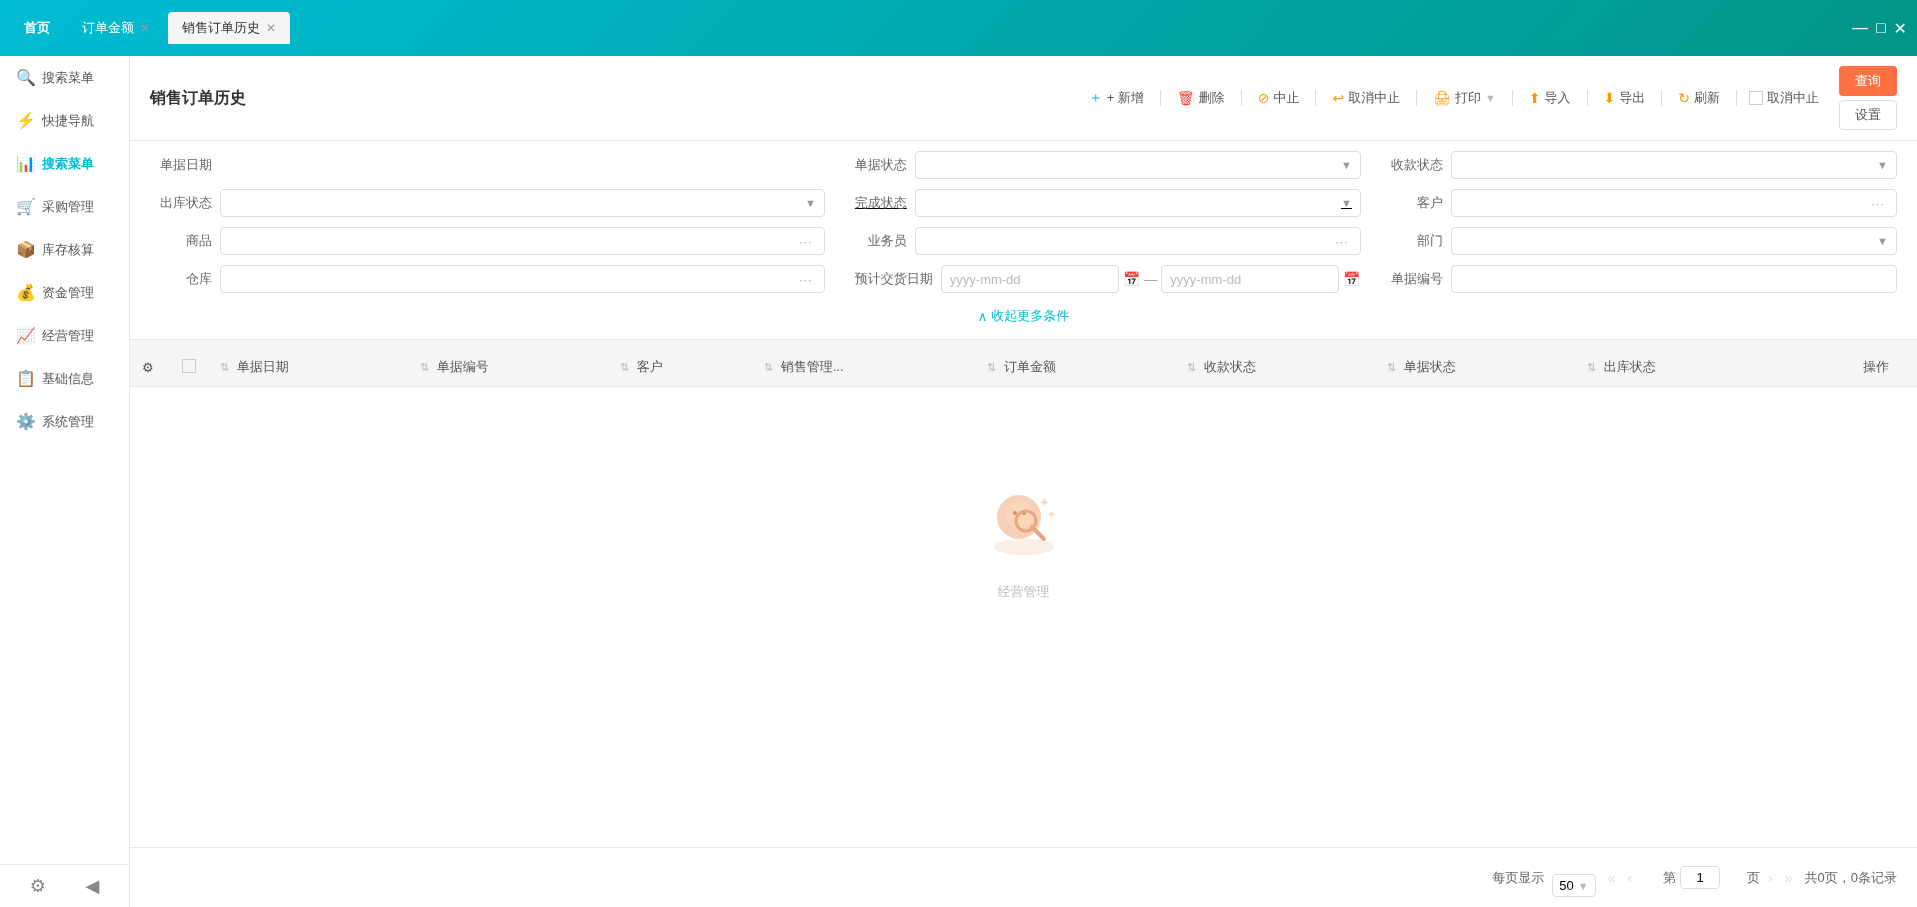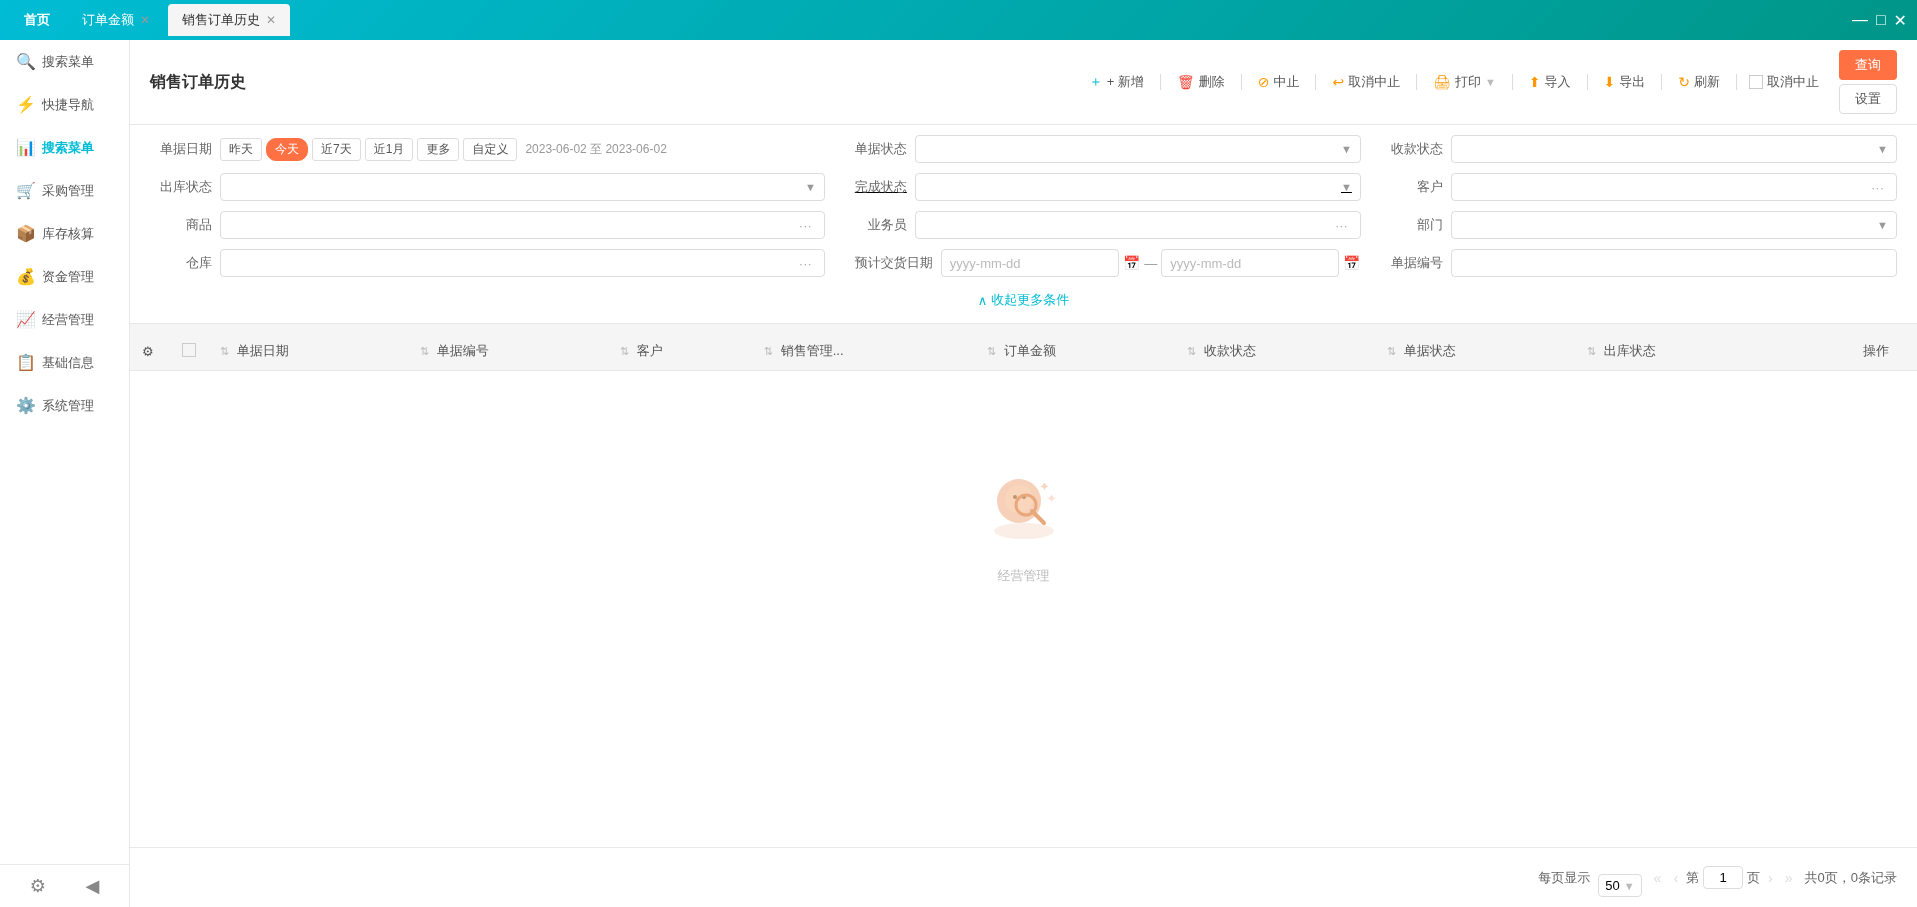--- a/index.html
+++ b/index.html
@@ -1,20 +1,20 @@
 <!DOCTYPE html>
 <html><head>
   <meta charset="utf-8">
   <style>
     * { box-sizing: border-box; margin: 0; padding: 0; font-family: 'Microsoft YaHei', Arial, sans-serif; font-size: 13px; }
     body { display: flex; flex-direction: column; height: 907px; overflow: hidden; background: #f5f5f5; }
 
     
     .top-bar {
-      height: 40px;
+      height: 56px;
       background: linear-gradient(135deg, #00bcd4, #009688);
       display: flex;
       align-items: center;
       padding: 0 10px;
       color: white;
       gap: 4px;
       flex-shrink: 0;
     }
     .tab-item {
       display: flex;
@@ -283,21 +283,21 @@
     .pagination-bar {
       display: flex;
       align-items: center;
       justify-content: flex-end;
       padding: 10px 20px;
       background: white;
       border-top: 1px solid #e8e8e8;
       gap: 8px;
       flex-shrink: 0;
     }
-    .pagination-label { color: #666; font-size: 13px; }
+    .pagination-label { color: #666; font-size: 13px; margin-left: 23px; }
     .pagination-select {
       border: 1px solid #ddd;
       border-radius: 4px;
       padding: 3px 6px;
       font-size: 13px;
       display: flex;
       align-items: center;
       gap: 4px;
       cursor: pointer;
       margin-top: 16px;
@@ -441,29 +441,20 @@
           <button class="btn-setting">设置</button>
         </div>
       </div>
     </div>
 
     <div class="filter-area">
 
       <div class="filter-row">
         <div class="filter-group" style="flex:2;">
           <span class="filter-label wide">单据日期</span>
-          <div class="filter-date-group">
-            <button class="date-btn">昨天</button>
-            <button class="date-btn active">今天</button>
-            <button class="date-btn">近7天</button>
-            <button class="date-btn">近1月</button>
-            <button class="date-btn">更多</button>
-            <button class="date-btn">自定义</button>
-            <span class="date-range-text">2023-06-02 至 2023-06-02</span>
-          </div>
         </div>
         <div class="filter-group" style="flex:1.5;padding-left:30px;">
           <span class="filter-label">单据状态</span>
           <div class="filter-select">
             <span></span>
             <span class="arrow">▼</span>
           </div>
         </div>
         <div class="filter-group" style="flex:1.5;padding-left:30px;">
           <span class="filter-label">收款状态</span>

